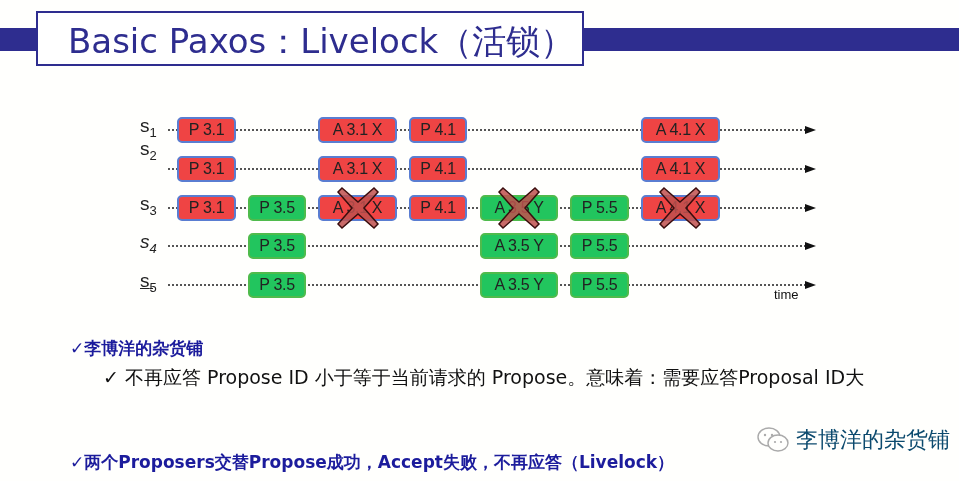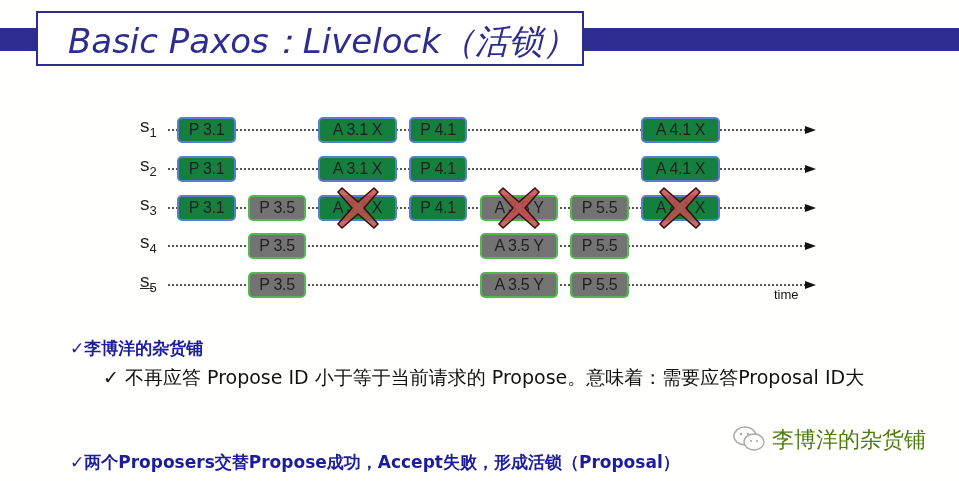--- a/index.html
+++ b/index.html
@@ -10,80 +10,79 @@
   }
   .stripe { position:absolute; left:0; top:28px; width:959px; height:23px; background:#2e2d8f; }
   .title-box {
     position:absolute; left:36px; top:11px; width:548px; height:55px;
     background:#fff; border:2px solid #2e2d8f; box-sizing:border-box;
   }
   .title-text {
     position:absolute; left:30px; top:6px;
     font-size:34px; color:#2e2d8f; white-space:nowrap;
     font-family:"DejaVu Sans","Liberation Sans",sans-serif;
-    font-style:italic;
   }
   .diagram { position:absolute; left:0; top:0; width:959px; height:320px; }
   .row-label {
     position:absolute; font-size:19px; color:#222; line-height:1;
   }
   .row-label sub { font-size:13px; vertical-align:-5px; }
   .line {
     position:absolute; height:0; border-top:2px dotted #555;
   }
   .arrowhead {
     position:absolute; width:0; height:0;
     border-top:4px solid transparent; border-bottom:4px solid transparent;
     border-left:11px solid #111;
   }
   .box {
     position:absolute; height:26px; box-sizing:border-box;
     border-radius:5px; font-size:16px; color:#222;
     display:flex; align-items:center; justify-content:center;
     white-space:nowrap; letter-spacing:-0.3px;
   }
-  .box.blue { background:#15803d; border:2px solid #5a7dd1; }
-  .box.green { background:#737373; border:2px solid #4fbb4c; }
+  .box.blue { background:#ef4444; border:2px solid #5a7dd1; }
+  .box.green { background:#22c55e; border:2px solid #4fbb4c; }
   .cross { position:absolute; width:44px; height:44px; }
   .time-label { position:absolute; font-size:13px; color:#111; }
   .text-area { position:absolute; left:0; top:0; width:959px; }
   .b1 {
     position:absolute; left:70px; top:337px; font-size:17px; font-weight:bold; color:#1c1c9c;
     font-family:"DejaVu Sans",sans-serif; white-space:nowrap;
   }
   .b2 {
     position:absolute; left:103px; top:363px; width:820px; font-size:19px; color:#111;
     line-height:29px; font-family:"DejaVu Sans",sans-serif;
   }
   .b2 .chk { display:inline-block; width:22px; }
   .b2 .cont { padding-left:22px; display:block; }
   .b3 {
     position:absolute; left:70px; top:451px; font-size:17px; font-weight:bold; color:#1c1c9c;
     font-family:"DejaVu Sans",sans-serif; white-space:nowrap;
   }
   .watermark {
-    position:absolute; left:732px; top:425px; font-size:22px; color:#4d7c0f;
-    display:flex; align-items:flex-start; gap:6px; white-space:nowrap;
+    position:absolute; left:756px; top:425px; font-size:22px; color:#0c4a6e;
+    display:flex; align-items:center; gap:6px; white-space:nowrap;
     font-family:"DejaVu Sans",sans-serif;
   }
 </style>
 </head>
 <body>
 
 <div class="stripe"></div>
 <div class="title-box">
   <div class="title-text">Basic Paxos：Livelock（活锁）</div>
 </div>
 
 <div class="diagram">
 
   <div class="row-label" style="left:140px;top:116px;"><span>s</span><sub>1</sub></div>
-  <div class="row-label" style="left:140px;top:155px;"><span>s</span><sub>2</sub></div>
+  <div class="row-label" style="left:140px;top:139px;"><span>s</span><sub>2</sub></div>
   <div class="row-label" style="left:140px;top:194px;"><span>s</span><sub>3</sub></div>
-  <div class="row-label" style="left:140px;top:232px;"><span>s</span><sub>4</sub></div>
+  <div class="row-label" style="left:140px;top:232px;font-style:italic;"><span>s</span><sub>4</sub></div>
   <div class="row-label" style="left:140px;top:271px;text-decoration:underline;"><span>s</span><sub>5</sub></div>
 
   <div class="line" style="left:168px;top:129px;width:638px;"></div>
   <div class="arrowhead" style="left:805px;top:126px;"></div>
   <div class="line" style="left:168px;top:168px;width:638px;"></div>
   <div class="arrowhead" style="left:805px;top:165px;"></div>
   <div class="line" style="left:168px;top:207px;width:638px;"></div>
   <div class="arrowhead" style="left:805px;top:204px;"></div>
   <div class="line" style="left:168px;top:245px;width:638px;"></div>
   <div class="arrowhead" style="left:805px;top:242px;"></div>
@@ -127,21 +126,21 @@
   </svg>
 
   <div class="time-label" style="left:774px;top:287px;">time</div>
 </div>
 
 <div class="text-area">
   <div class="b1">✓李博洋的杂货铺</div>
   <div class="b2">
     <span class="chk">✓</span><span>不再应答 Propose ID 小于等于当前请求的 Propose。意味着：需要应答Proposal ID大</span>
   </div>
-  <div class="b3">✓两个Proposers交替Propose成功，Accept失败，形成活锁（Proposal）</div>
+  <div class="b3">✓两个Proposers交替Propose成功，Accept失败，不再应答（Livelock）</div>
 </div>
 
 <div class="watermark">
   <svg width="34" height="28" viewBox="0 0 34 28">
     <ellipse cx="13" cy="11" rx="11" ry="9" fill="none" stroke="#aaa" stroke-width="1.4"></ellipse>
     <ellipse cx="22" cy="17" rx="10" ry="8" fill="#fffffd" stroke="#aaa" stroke-width="1.4"></ellipse>
     <circle cx="9" cy="9" r="1.2" fill="#aaa"></circle>
       <circle cx="16" cy="9" r="1.2" fill="#aaa"></circle>
     <circle cx="19" cy="16" r="1.1" fill="#aaa"></circle>
       <circle cx="25" cy="16" r="1.1" fill="#aaa"></circle>

